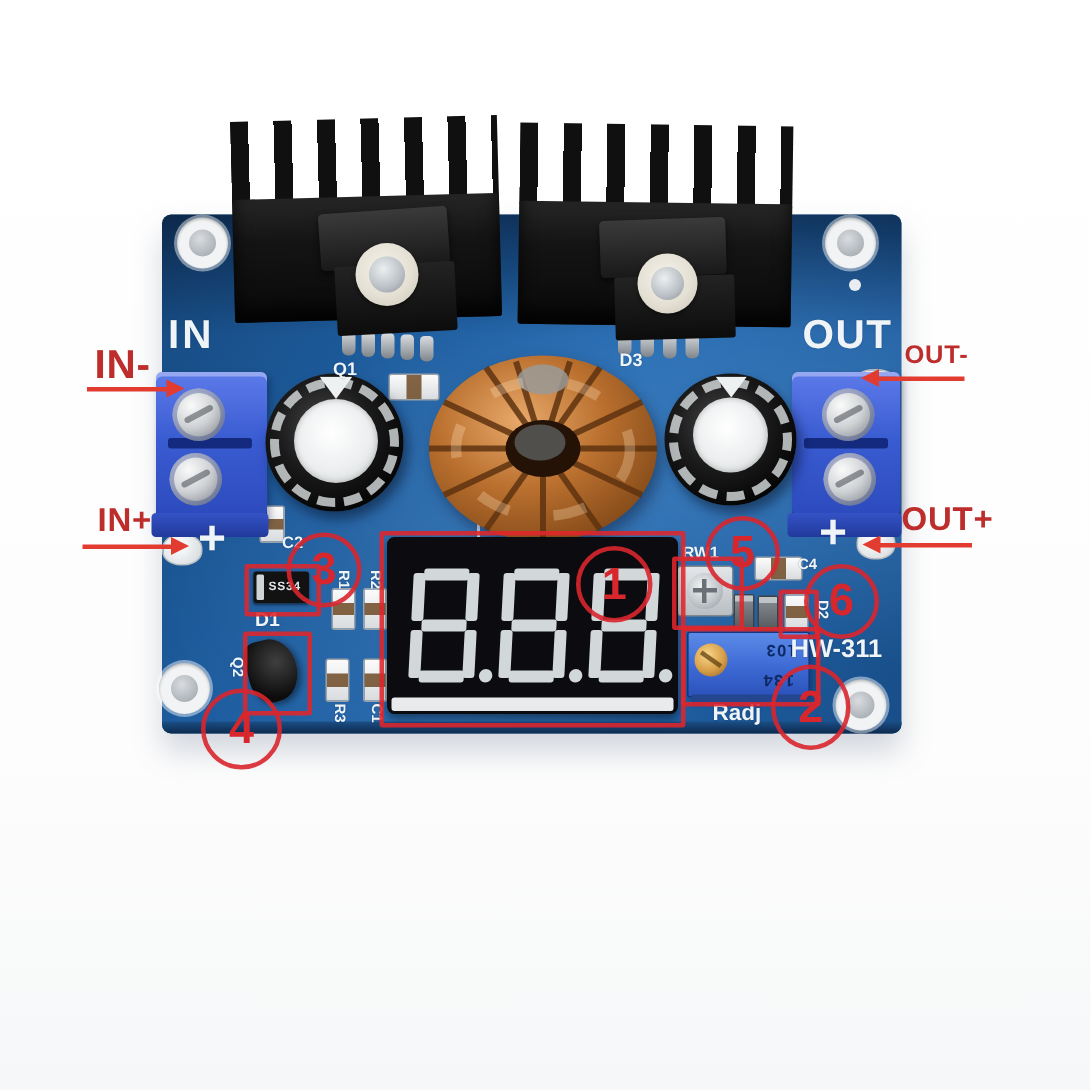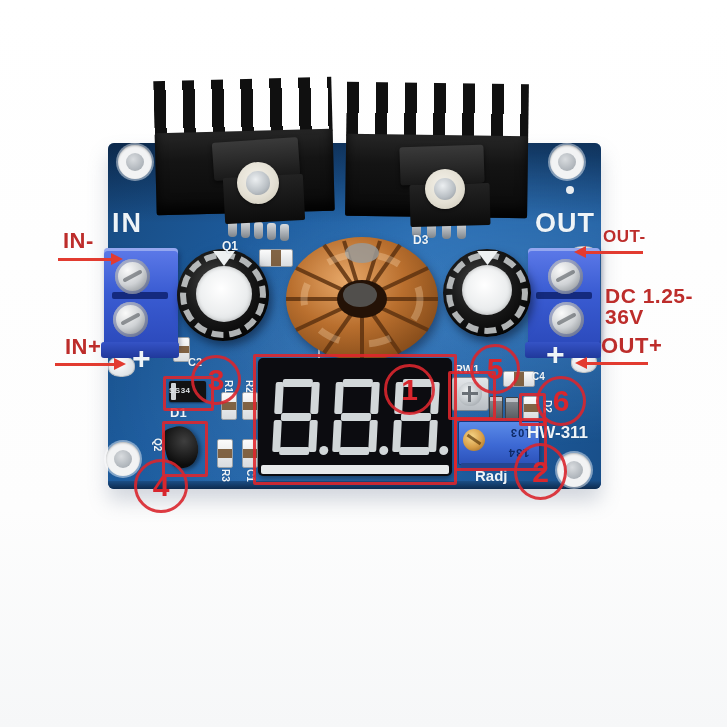--- a/index.html
+++ b/index.html
@@ -80,21 +80,21 @@
   .seg.dp{right:-12px;bottom:0;width:9px;height:9px;border-radius:50%;}
 
   
   .smd{position:absolute;z-index:4;background:linear-gradient(180deg,#fbfbfb,#d9dcdf);border:1px solid #9aa1a8;border-radius:2px;}
   .smd:after{content:"";position:absolute;left:0;right:0;top:33%;height:34%;background:#6d4a26;opacity:.85;}
   .smd.h:after{left:33%;right:33%;top:0;bottom:0;height:auto;background:#6d4a26;}
   .smd.dark{background:linear-gradient(180deg,#8a8f94,#55595e);border-color:#3d4146;}
   .smd.dark:after{background:#c9ced2;top:0;height:18%;}
   .d1{position:absolute;left:169px;top:381px;width:37px;height:21px;z-index:5;background:#121212;border-radius:2px;box-shadow:0 1px 2px rgba(0,0,0,.5);}
   .d1:before{content:"";position:absolute;left:2px;top:2px;bottom:2px;width:5px;background:#cfd4d7;border-radius:1px;}
-  .d1 span{position:absolute;left:0;top:5px;font-size:8px;color:#dfe3e6;font-weight:700;letter-spacing:.5px;text-align:right;}
+  .d1 span{position:absolute;left:10px;top:5px;font-size:8px;color:#dfe3e6;font-weight:700;letter-spacing:.5px;text-align:right;}
   .q2{position:absolute;left:165px;top:426px;width:33px;height:42px;z-index:5;transform:rotate(-14deg);
     background:radial-gradient(circle at 62% 38%,#3f3f3f,#0c0c0c 72%);border-radius:10px 55% 55% 45%;box-shadow:2px 2px 4px rgba(0,0,0,.45);}
 
   .trimmer{position:absolute;left:451px;top:377px;width:36px;height:32px;z-index:5;background:linear-gradient(180deg,#e3e6e9,#b9bec3);border:1px solid #7e868e;border-radius:3px;}
   .trimmer .rotor{position:absolute;left:6px;top:4px;width:24px;height:24px;border-radius:50%;
     background:radial-gradient(circle at 42% 38%,#f2f4f5,#c2c7cb 55%,#8f959b);}
   .trimmer .rotor:after{content:"";position:absolute;left:10px;top:4px;width:3px;height:16px;background:#6a7076;}
   .trimmer .rotor:before{content:"";position:absolute;left:4px;top:10px;width:16px;height:3px;background:#6a7076;}
 
   .pot{position:absolute;left:458px;top:421px;width:80px;height:42px;z-index:5;border-radius:2px;
@@ -322,24 +322,23 @@
   <div class="redrect" style="left:454px;top:418px;width:87px;height:47px;"></div>
   <div class="redrect" style="left:519px;top:393px;width:21px;height:27px;"></div>
 
   <div class="callout" style="left:384px;top:364px;width:45px;height:45px;">1</div>
   <div class="callout" style="left:514px;top:443px;width:47px;height:51px;">2</div>
   <div class="callout" style="left:191px;top:355px;width:44px;height:44px;">3</div>
   <div class="callout" style="left:134px;top:459px;width:48px;height:48px;">4</div>
   <div class="callout" style="left:470px;top:344px;width:44px;height:44px;">5</div>
   <div class="callout" style="left:536px;top:376px;width:44px;height:44px;">6</div>
 
-  <span class="ann" style="left:63px;top:230px;font-size:22px;">IN-</span>
+  <span class="ann" style="left:63px;top:230px;font-size:27px;">IN-</span>
   <div class="arrow right" style="left:58px;top:258px;width:54px;"></div>
   <span class="ann" style="left:65px;top:336px;font-size:22px;">IN+</span>
   <div class="arrow right" style="left:55px;top:363px;width:60px;"></div>
 
   <span class="ann" style="left:603px;top:228px;font-size:17px;">OUT-</span>
   <div class="arrow left" style="left:585px;top:251px;width:58px;"></div>
-  <span class="ann" style="left:605px;top:285px;font-size:21px;">DC 1.25-36V</span>
   <span class="ann" style="left:601px;top:335px;font-size:22px;">OUT+</span>
   <div class="arrow left" style="left:586px;top:362px;width:62px;"></div>
 
 </div>
 
 </body></html>

